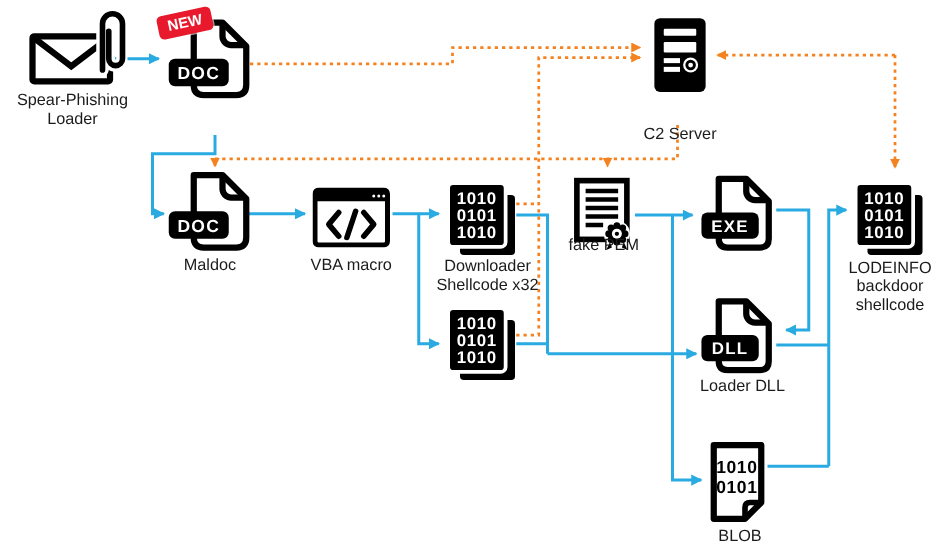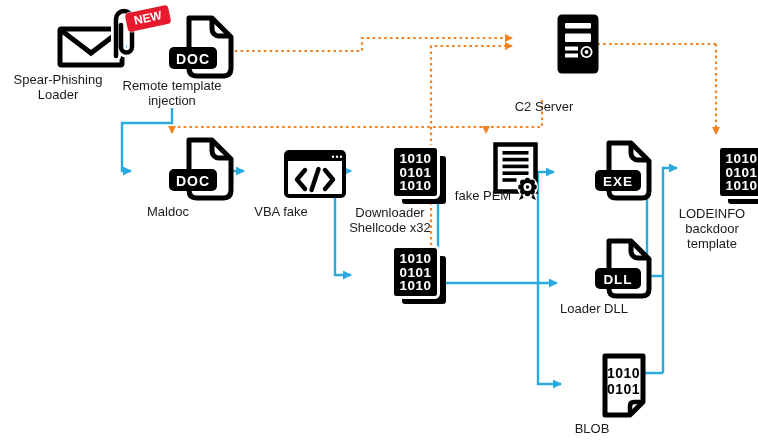--- a/index.html
+++ b/index.html
@@ -2,21 +2,21 @@
 <html><head>
 <meta charset="utf-8">
 <style>
   html,body{margin:0;padding:0;background:#fff;}
   .stage{
     position:relative;width:758px;height:441px;background:#ffffff;overflow:hidden;
     font-family:"Liberation Sans",sans-serif;
   }
   .stage svg{display:block;}
   .wires{position:absolute;left:0;top:0;}
-  .node{position:absolute;margin-left:34px;}
+  .node{position:absolute;}
   .lbl{
     position:absolute;font-size:13px;line-height:15px;color:#1b1b1b;
     text-align:center;letter-spacing:0;
   }
   .newbadge{
     position:absolute;left:126px;top:9px;
     background:#E8192C;color:#fff;font-weight:bold;font-size:12px;
     padding:2px 8px 3px 8px;border-radius:4px;
     transform:rotate(-12deg);transform-origin:center;
     box-shadow:0 0 0 1px rgba(255,255,255,.6);
@@ -198,23 +198,22 @@
   <div class="node" style="left:565px;top:352px">
     <svg width="50" height="68" viewBox="0 0 50 68">
       <path d="M6,4 H44 V50 L31,63 H6 Z" fill="#fff" stroke="#000" stroke-width="5" stroke-linejoin="round"></path>
       <path d="M31,62 V54 q0,-4 4,-4 H43" fill="none" stroke="#000" stroke-width="4.5"></path>
       <text class="icontext" x="24.5" y="26" font-size="14" letter-spacing=".5" fill="#000" text-anchor="middle">1010</text>
       <text class="icontext" x="24.5" y="42" font-size="14" letter-spacing=".5" fill="#000" text-anchor="middle">0101</text>
     </svg>
   </div>
 
   <div class="lbl" style="left:2px;top:72px;width:112px">Spear-Phishing Loader</div>
-  <div class="lbl" style="left:106px;top:78px;width:132px">Remote template injection</div>
   <div class="lbl" style="left:498px;top:99px;width:92px">C2 Server</div>
   <div class="lbl" style="left:132px;top:204px;width:72px">Maldoc</div>
-  <div class="lbl" style="left:240px;top:204px;width:82px">VBA fake</div>
+  <div class="lbl" style="left:240px;top:204px;width:82px">VBA macro</div>
   <div class="lbl" style="left:338px;top:205px;width:104px">Downloader Shellcode x32</div>
   <div class="lbl" style="left:448px;top:188px;width:70px">fake PEM</div>
-  <div class="lbl" style="left:671px;top:206px;width:82px">LODEINFO backdoor template</div>
+  <div class="lbl" style="left:671px;top:206px;width:82px">LODEINFO backdoor shellcode</div>
   <div class="lbl" style="left:555px;top:301px;width:78px">Loader DLL</div>
   <div class="lbl" style="left:568px;top:421px;width:48px">BLOB</div>
 
 </div>
 
 </body></html>

